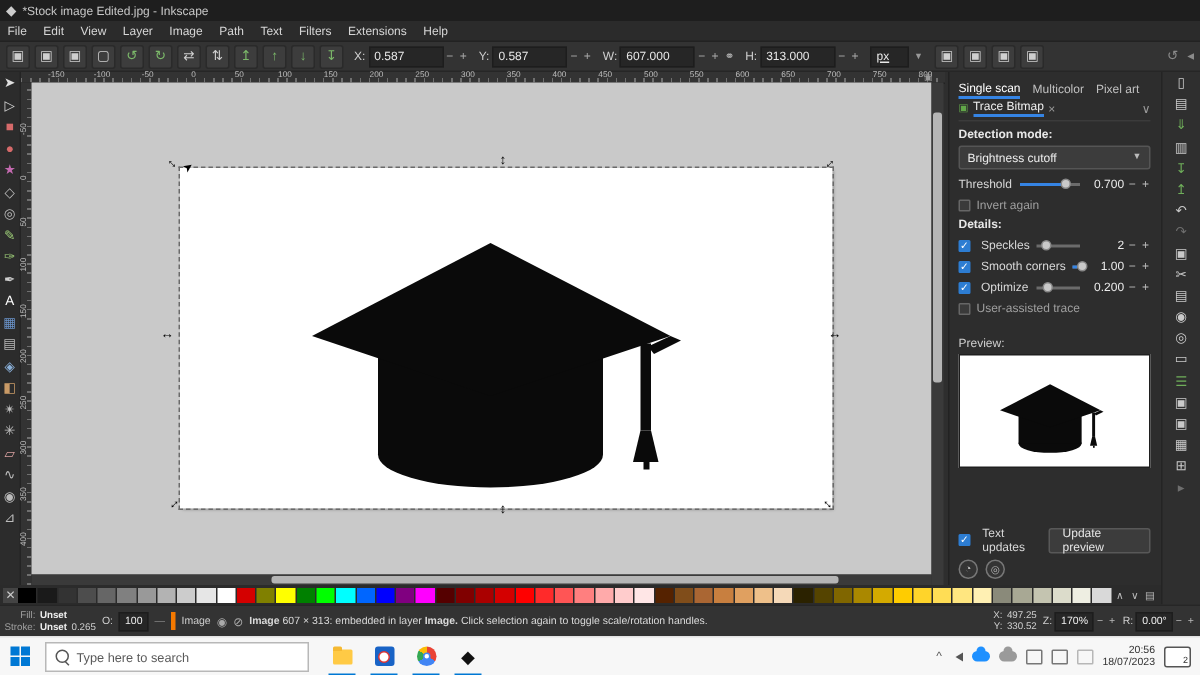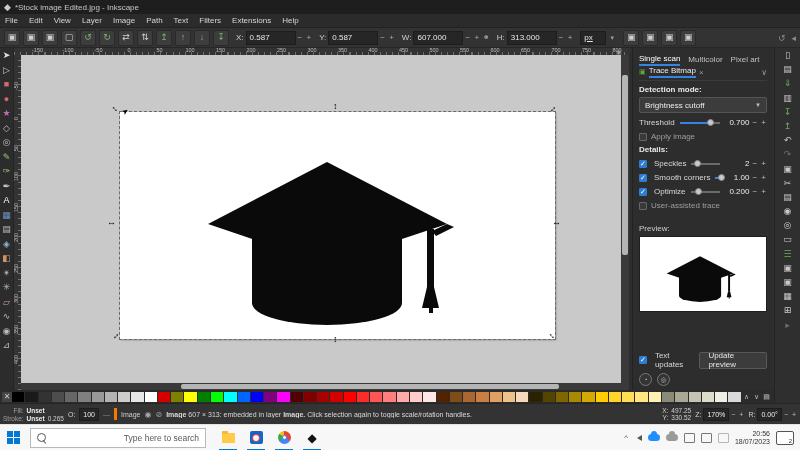--- a/index.html
+++ b/index.html
@@ -105,21 +105,21 @@
   #statmsg{flex:1;font-size:7px;color:#d9d9d9;white-space:nowrap;overflow:hidden;}
   #coords{display:grid;grid-template-columns:auto auto;column-gap:3px;font-size:6.5px;text-align:right;color:#cfcfcf;}
   .zr{display:flex;align-items:center;gap:2px;}
   
   #taskbar{left:0;top:424px;width:800px;height:26px;background:#f7f7f7;border-top:1px solid #e3e3e3;
            display:flex;align-items:center;box-sizing:border-box;color:#444;}
   #startbtn{width:26px;height:26px;display:flex;align-items:center;justify-content:center;}
   #winlogo{display:grid;grid-template-columns:6px 6px;grid-template-rows:6px 6px;gap:1px;}
   #winlogo div{background:#0078d4;}
   #searchbox{width:176px;height:20px;background:#fff;border:1px solid #b8b8b8;display:flex;align-items:center;
-             gap:5px;padding:0 6px;box-sizing:border-box;font-size:8.5px;color:#595959;margin-left:4px;justify-content:space-between;}
+             gap:5px;padding:0 6px;box-sizing:border-box;font-size:8.5px;color:#595959;margin-left:4px;}
   .mag{width:7px;height:7px;border:1.3px solid #555;border-radius:50%;position:relative;flex:0 0 auto;}
   .mag:after{content:"";position:absolute;width:1.3px;height:4px;background:#555;left:6px;top:5.5px;transform:rotate(-45deg);}
   .tbapp{width:28px;height:26px;display:flex;align-items:center;justify-content:center;position:relative;}
   .tbapp .ul{position:absolute;bottom:0;left:5px;width:18px;height:2px;background:#0078d4;}
   .folder{width:13px;height:10px;background:#ffca45;border-radius:1px;position:relative;}
   .folder:before{content:"";position:absolute;top:-2px;left:0;width:6px;height:3px;background:#f5b932;border-radius:1px 1px 0 0;}
   .appblue{width:13px;height:13px;background:#1863c6;border-radius:2px;display:flex;align-items:center;justify-content:center;}
   .appblue div{width:8px;height:8px;border-radius:50%;background:#fff;border:1.5px solid #d33;box-sizing:border-box;}
   .chrome{width:13px;height:13px;border-radius:50%;background:conic-gradient(#ea4335 0 33%,#4285f4 33% 66%,#34a853 66% 85%,#fbbc05 85% 100%);position:relative;}
   .chrome:after{content:"";position:absolute;left:4px;top:4px;width:5px;height:5px;background:#fff;border-radius:50%;border:1px solid #4285f4;box-sizing:border-box;}
@@ -315,21 +315,21 @@
     <span class="lbl">Threshold</span>
     <span class="strack">
         <span class="fillp" style="width:70%;"></span>
         <span class="thumbp" style="left:66%;"></span>
       </span>
     <span class="num">0.700</span>
     <span class="pm">− +</span>
   </div>
   <div class="prow" style="margin-top:5px;">
     <span class="cb"></span>
-    <span class="dim">Apply image</span>
+    <span class="dim">Invert again</span>
   </div>
   <div class="plabel">Details:</div>
   <div class="prow sliderrow">
     <span class="cb on">✓</span>
     <span class="lbl">Speckles</span>
     <span class="strack">
         <span class="thumbp" style="left:10%;"></span>
       </span>
     <span class="num">2</span>
     <span class="pm">− +</span>

